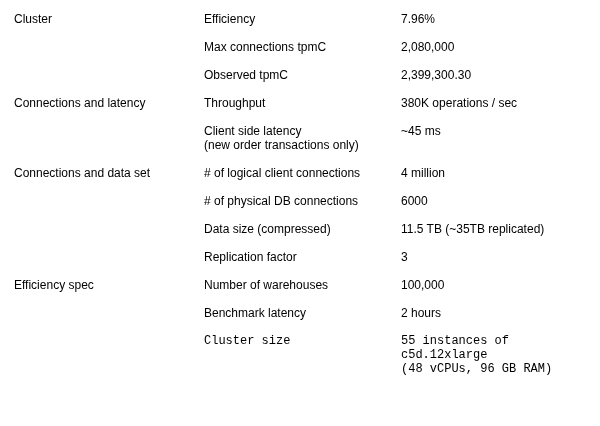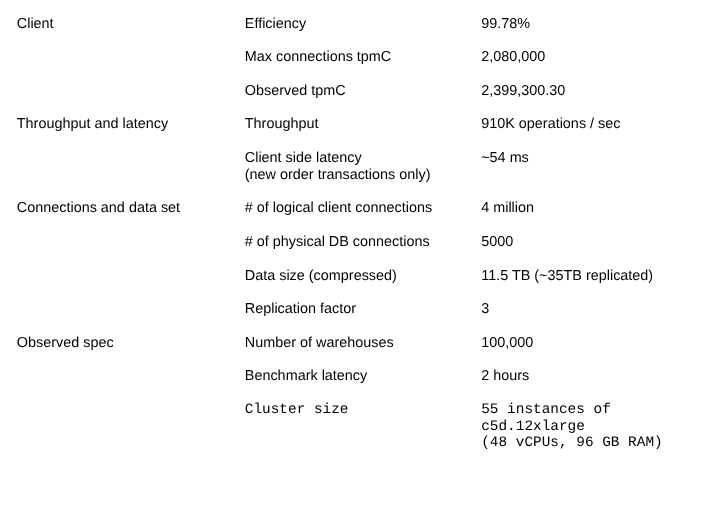--- a/index.html
+++ b/index.html
@@ -77,103 +77,103 @@
     vertical-align: top;
   }
 </style>
 </head>
 <body>
 
 <table id="spec-table">
   <tbody>
       <tr class="group-start">
         <td class="col-group group-label" rowspan="3">
-          <div class="cell">Client</div>
+          <div class="cell">Cluster</div>
         </td>
         <td class="col-metric">
           <div class="cell">Efficiency</div>
         </td>
         <td class="col-value">
-          <div class="cell">99.78%</div>
+          <div class="cell">7.96%</div>
         </td>
       </tr>
       <tr class="sub">
         <td class="col-metric">
           <div class="cell">Max connections tpmC</div>
         </td>
         <td class="col-value">
           <div class="cell">2,080,000</div>
         </td>
       </tr>
       <tr class="sub">
         <td class="col-metric">
           <div class="cell">Observed tpmC</div>
         </td>
         <td class="col-value">
           <div class="cell">2,399,300.30</div>
         </td>
       </tr>
       <tr class="group-start">
         <td class="col-group group-label" rowspan="2">
-          <div class="cell">Throughput and latency</div>
+          <div class="cell">Connections and latency</div>
         </td>
         <td class="col-metric">
           <div class="cell">Throughput</div>
         </td>
         <td class="col-value">
-          <div class="cell">910K operations / sec</div>
+          <div class="cell">380K operations / sec</div>
         </td>
       </tr>
       <tr class="sub">
         <td class="col-metric">
           <div class="cell">Client side latency
 (new order transactions only)</div>
         </td>
         <td class="col-value">
-          <div class="cell">~54 ms</div>
+          <div class="cell">~45 ms</div>
         </td>
       </tr>
       <tr class="group-start">
         <td class="col-group group-label" rowspan="4">
           <div class="cell">Connections and data set</div>
         </td>
         <td class="col-metric">
           <div class="cell"># of logical client connections</div>
         </td>
         <td class="col-value">
           <div class="cell">4 million</div>
         </td>
       </tr>
       <tr class="sub">
         <td class="col-metric">
           <div class="cell"># of physical DB connections</div>
         </td>
         <td class="col-value">
-          <div class="cell">5000</div>
+          <div class="cell">6000</div>
         </td>
       </tr>
       <tr class="sub">
         <td class="col-metric">
           <div class="cell">Data size (compressed)</div>
         </td>
         <td class="col-value">
           <div class="cell">11.5 TB (~35TB replicated)</div>
         </td>
       </tr>
       <tr class="sub">
         <td class="col-metric">
           <div class="cell">Replication factor</div>
         </td>
         <td class="col-value">
           <div class="cell">3</div>
         </td>
       </tr>
       <tr class="group-start">
         <td class="col-group group-label" rowspan="3">
-          <div class="cell">Observed spec</div>
+          <div class="cell">Efficiency spec</div>
         </td>
         <td class="col-metric">
           <div class="cell">Number of warehouses</div>
         </td>
         <td class="col-value">
           <div class="cell">100,000</div>
         </td>
       </tr>
       <tr class="sub">
         <td class="col-metric">

